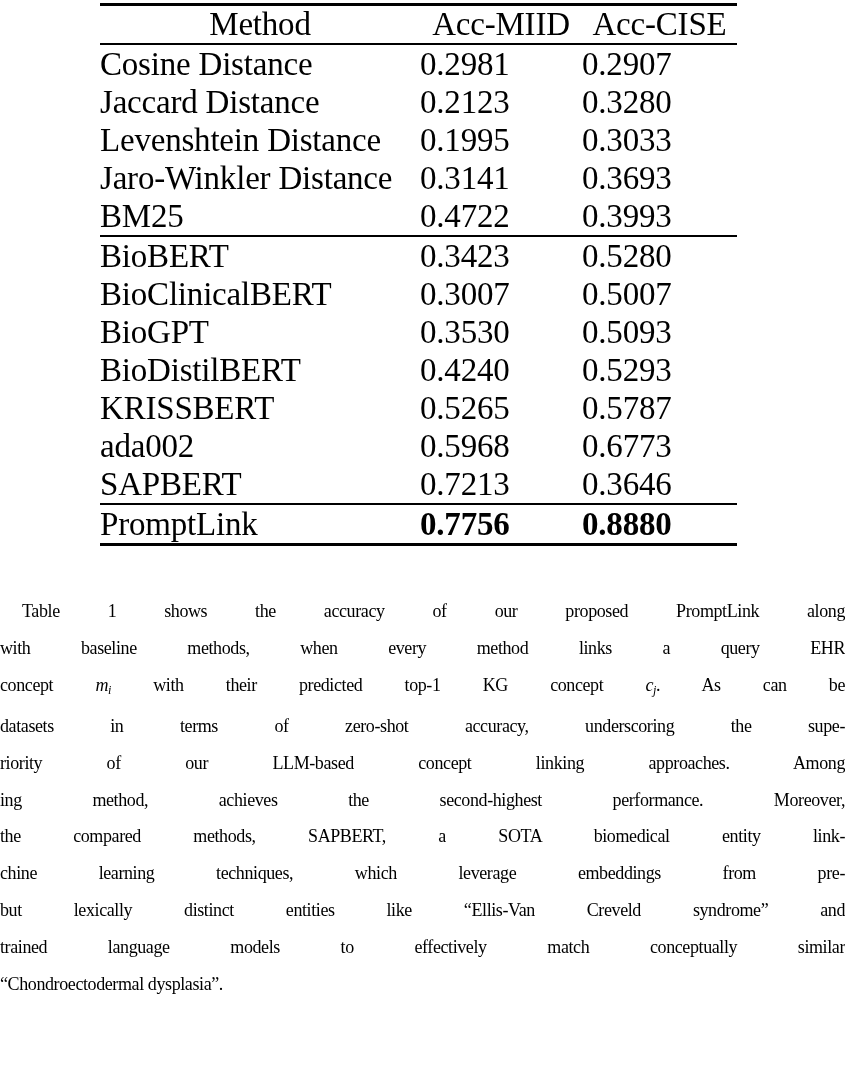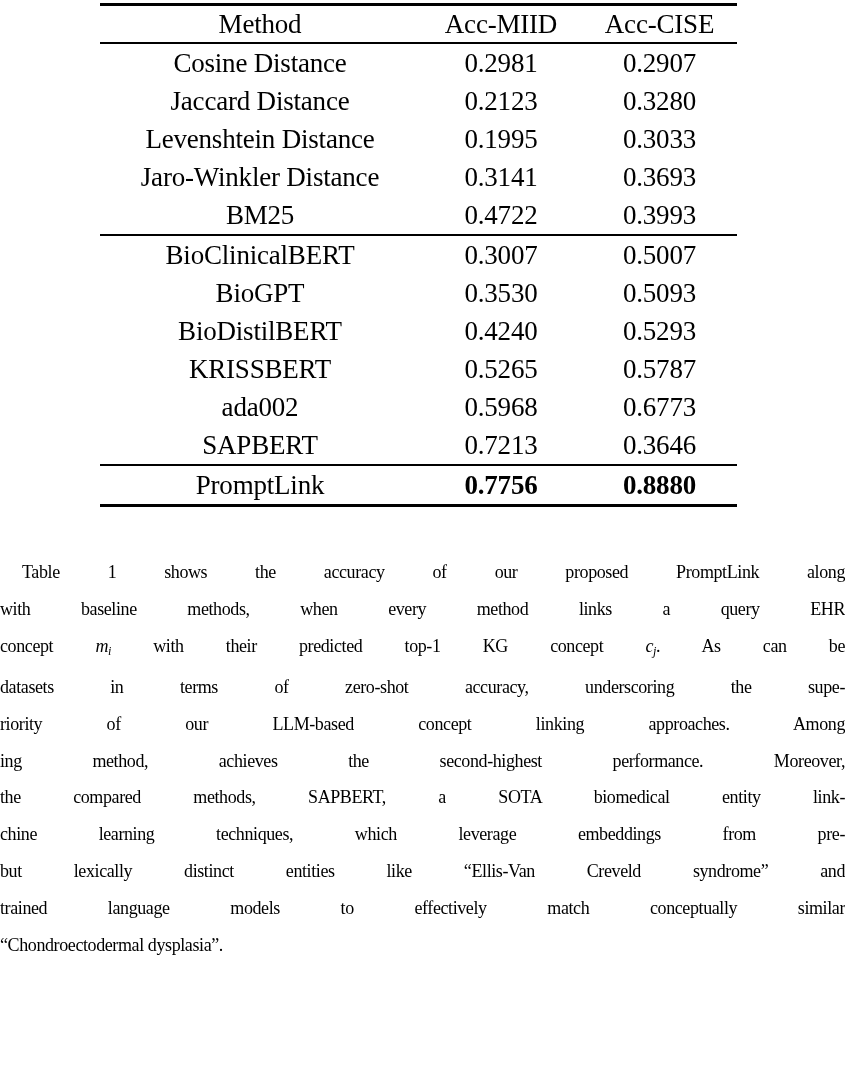--- a/index.html
+++ b/index.html
@@ -9,39 +9,38 @@
     font-family: "Liberation Serif", "DejaVu Serif", serif;
     overflow: hidden;
   }
   .page { width: 845px; height: 1078px; position: relative; }
 
   
   .table-wrap { padding-top: 3px; margin-left: 100px; width: 637px; }
   table.results {
     width: 637px;
     border-collapse: collapse;
-    font-size: 27px;
+    font-size: 33px;
     letter-spacing: -0.2px;
     border-top: 3px solid #000;
     border-bottom: 3px solid #000;
   }
   col.c1 { width: 320px; }
   col.c2 { width: 162px; }
   col.c3 { width: 155px; }
   table.results th {
     font-weight: normal;
     height: 36px;
     padding: 0;
     text-align: center;
     border-bottom: 2px solid #000;
   }
   table.results td {
     height: 38px;
     padding: 0;
-    text-align: center;
     vertical-align: middle;
   }
   tbody.sep { border-top: 2px solid #000; }
   td.bold { font-weight: 700; }
 
   
   .body-text {
     margin-top: 47px;
     width: 845px;
     font-size: 18px;
@@ -101,20 +100,25 @@
             <td>0.3693</td>
           </tr>
           <tr>
             <td>BM25</td>
             <td>0.4722</td>
             <td>0.3993</td>
           </tr>
         </tbody>
         <tbody class="sep">
           <tr>
+            <td>BioBERT</td>
+            <td>0.3423</td>
+            <td>0.5280</td>
+          </tr>
+          <tr>
             <td>BioClinicalBERT</td>
             <td>0.3007</td>
             <td>0.5007</td>
           </tr>
           <tr>
             <td>BioGPT</td>
             <td>0.3530</td>
             <td>0.5093</td>
           </tr>
           <tr>

